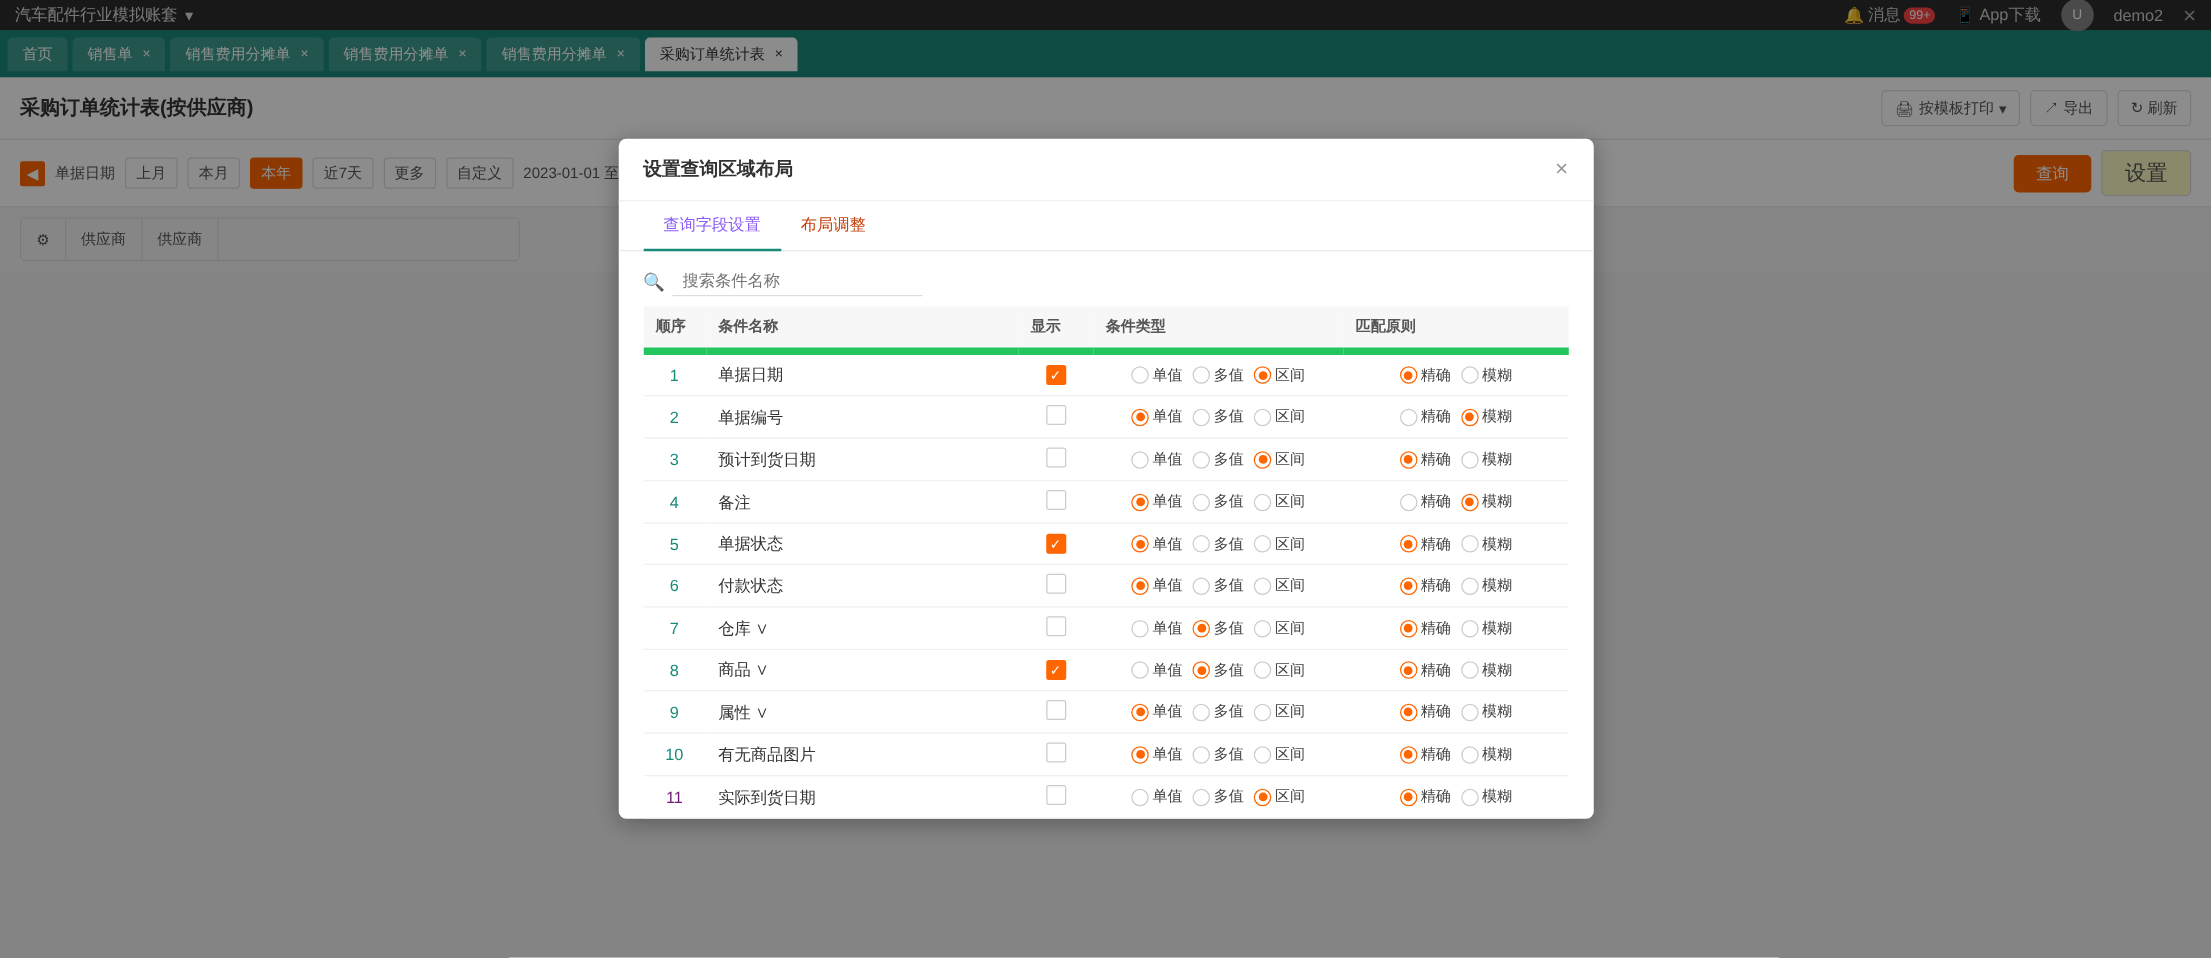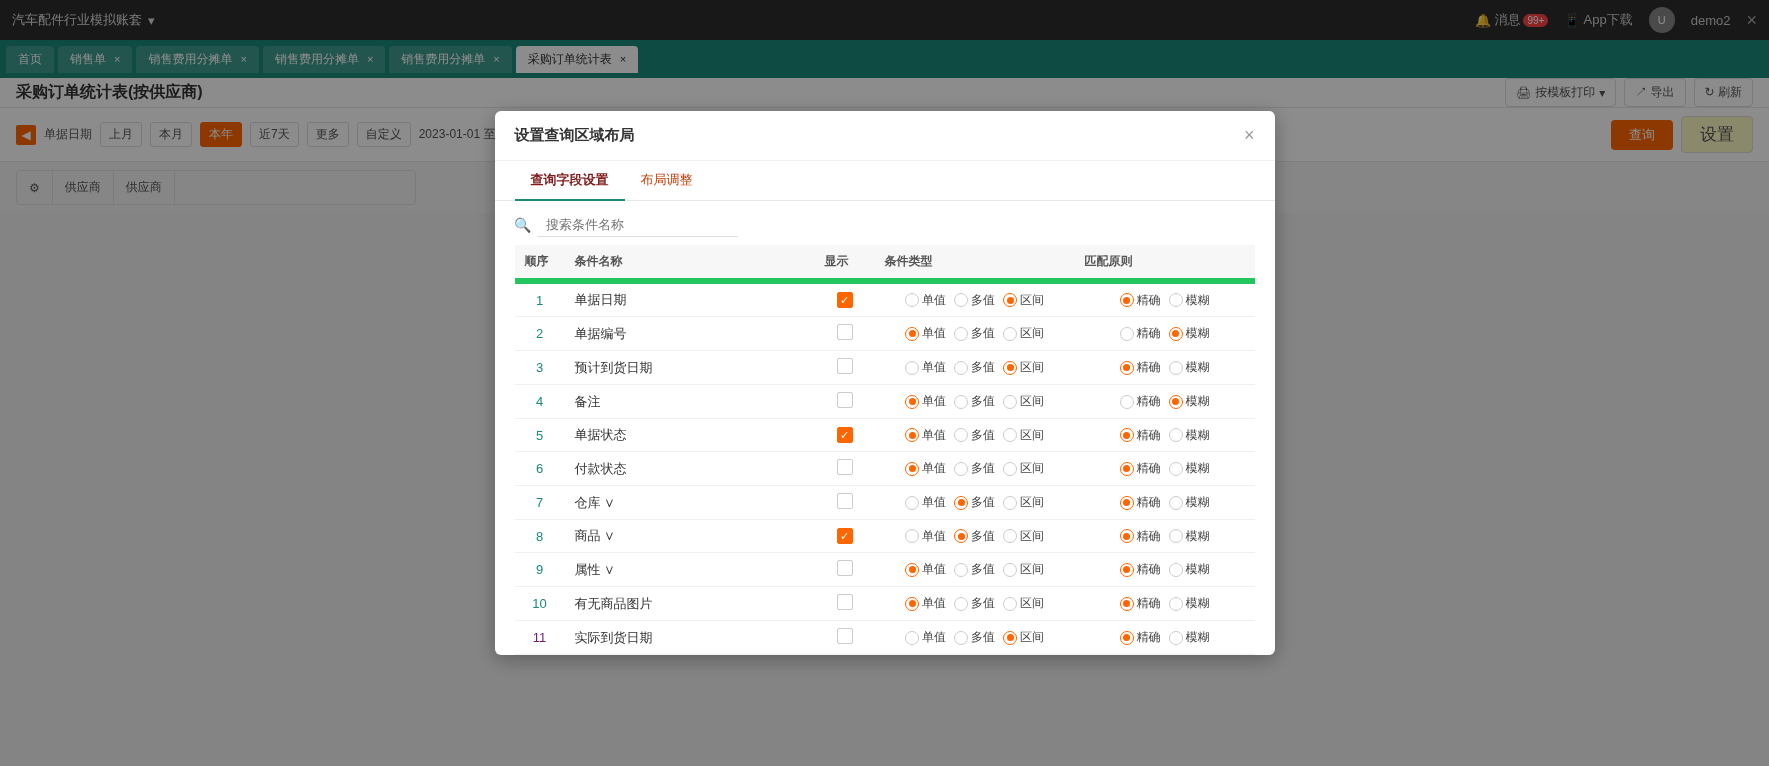--- a/index.html
+++ b/index.html
@@ -1,21 +1,21 @@
 <!DOCTYPE html>
 <html><head>
   <meta charset="utf-8">
   <style>
     * { box-sizing: border-box; margin: 0; padding: 0; }
     body { font-family: 'Microsoft YaHei', Arial, sans-serif; font-size: 13px; background: #f0f0f0; overflow: hidden; }
 
     
     .top-bar {
       background: #2d2d2d;
-      height: 40px;
+      height: 24px;
       display: flex;
       align-items: center;
       justify-content: space-between;
       padding: 0 12px;
       color: #ccc;
     }
     .top-bar-left { font-size: 13px; color: #ddd; display: flex; align-items: center; gap: 6px; }
     .top-bar-right { display: flex; align-items: center; gap: 16px; font-size: 13px; color: #ccc; }
     .top-bar-right .badge { background: #f44; color: #fff; font-size: 10px; padding: 1px 4px; border-radius: 8px; }
     .top-bar-right .close-x { color: #aaa; font-size: 18px; cursor: pointer; }
@@ -39,21 +39,21 @@
       display: flex;
       align-items: center;
       gap: 4px;
     }
     .tab-item.active { background: #fff; color: #333; }
     .tab-item .tab-close { color: inherit; font-size: 11px; margin-left: 4px; }
 
     
     .page-header {
       background: #fff;
-      padding: 0 16px;
+      padding: 10px 16px;
       display: flex;
       align-items: center;
       justify-content: space-between;
       border-bottom: 1px solid #e8e8e8;
     }
     .page-title { font-size: 16px; font-weight: bold; color: #333; }
     .page-actions { display: flex; align-items: center; gap: 8px; }
     .btn-print { background: #fff; border: 1px solid #ddd; padding: 5px 10px; border-radius: 4px; color: #555; font-size: 12px; cursor: pointer; display: flex; align-items: center; gap: 4px; }
     .btn-export, .btn-refresh { background: #fff; border: 1px solid #ddd; padding: 5px 10px; border-radius: 4px; color: #555; font-size: 12px; cursor: pointer; }
 
@@ -118,21 +118,21 @@
       gap: 0;
     }
     .modal-tab {
       padding: 10px 16px;
       font-size: 13px;
       cursor: pointer;
       color: #c2410c;
       border-bottom: 2px solid transparent;
       margin-bottom: -1px;
     }
-    .modal-tab.active { color: #7f1d1d; border-bottom-color: #1a8a7a; font-weight: 700; }
+    .modal-tab.active { color: #8b5cf6; border-bottom-color: #1a8a7a; font-weight: 400; }
 
     
     .modal-search {
       padding: 12px 20px 8px;
       display: flex;
       align-items: center;
       gap: 6px;
     }
     .modal-search input {
       border: none;

